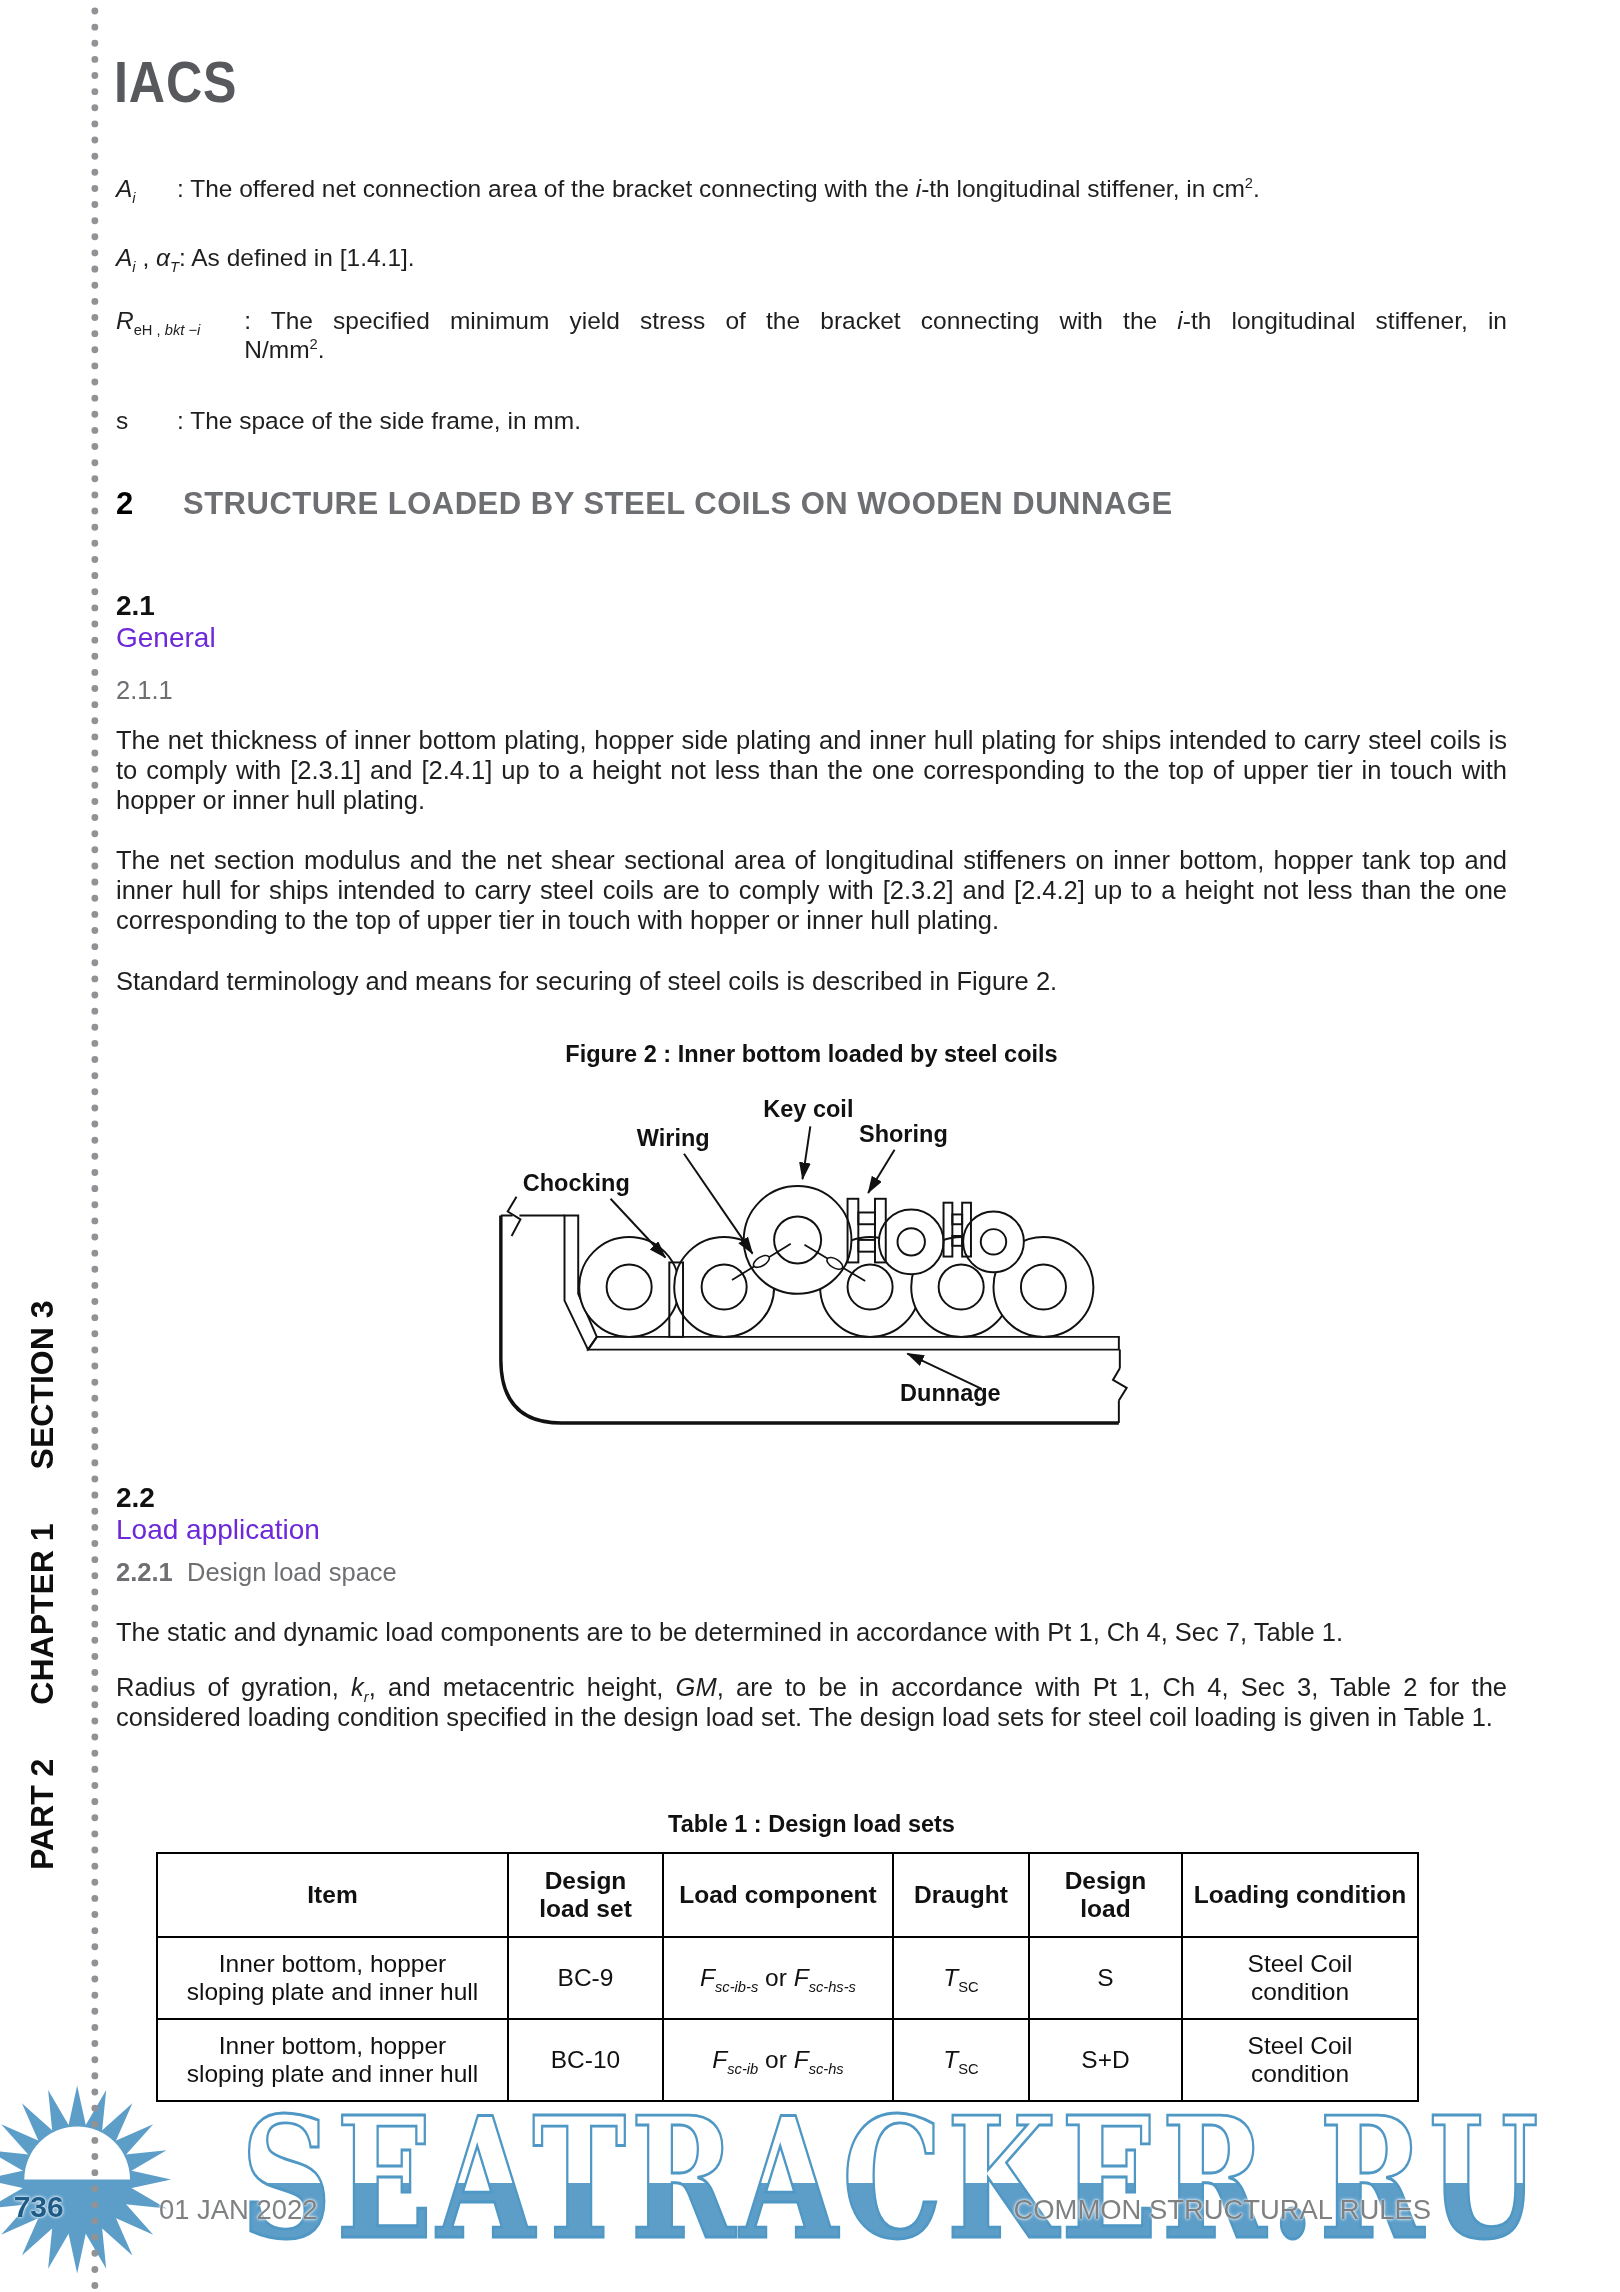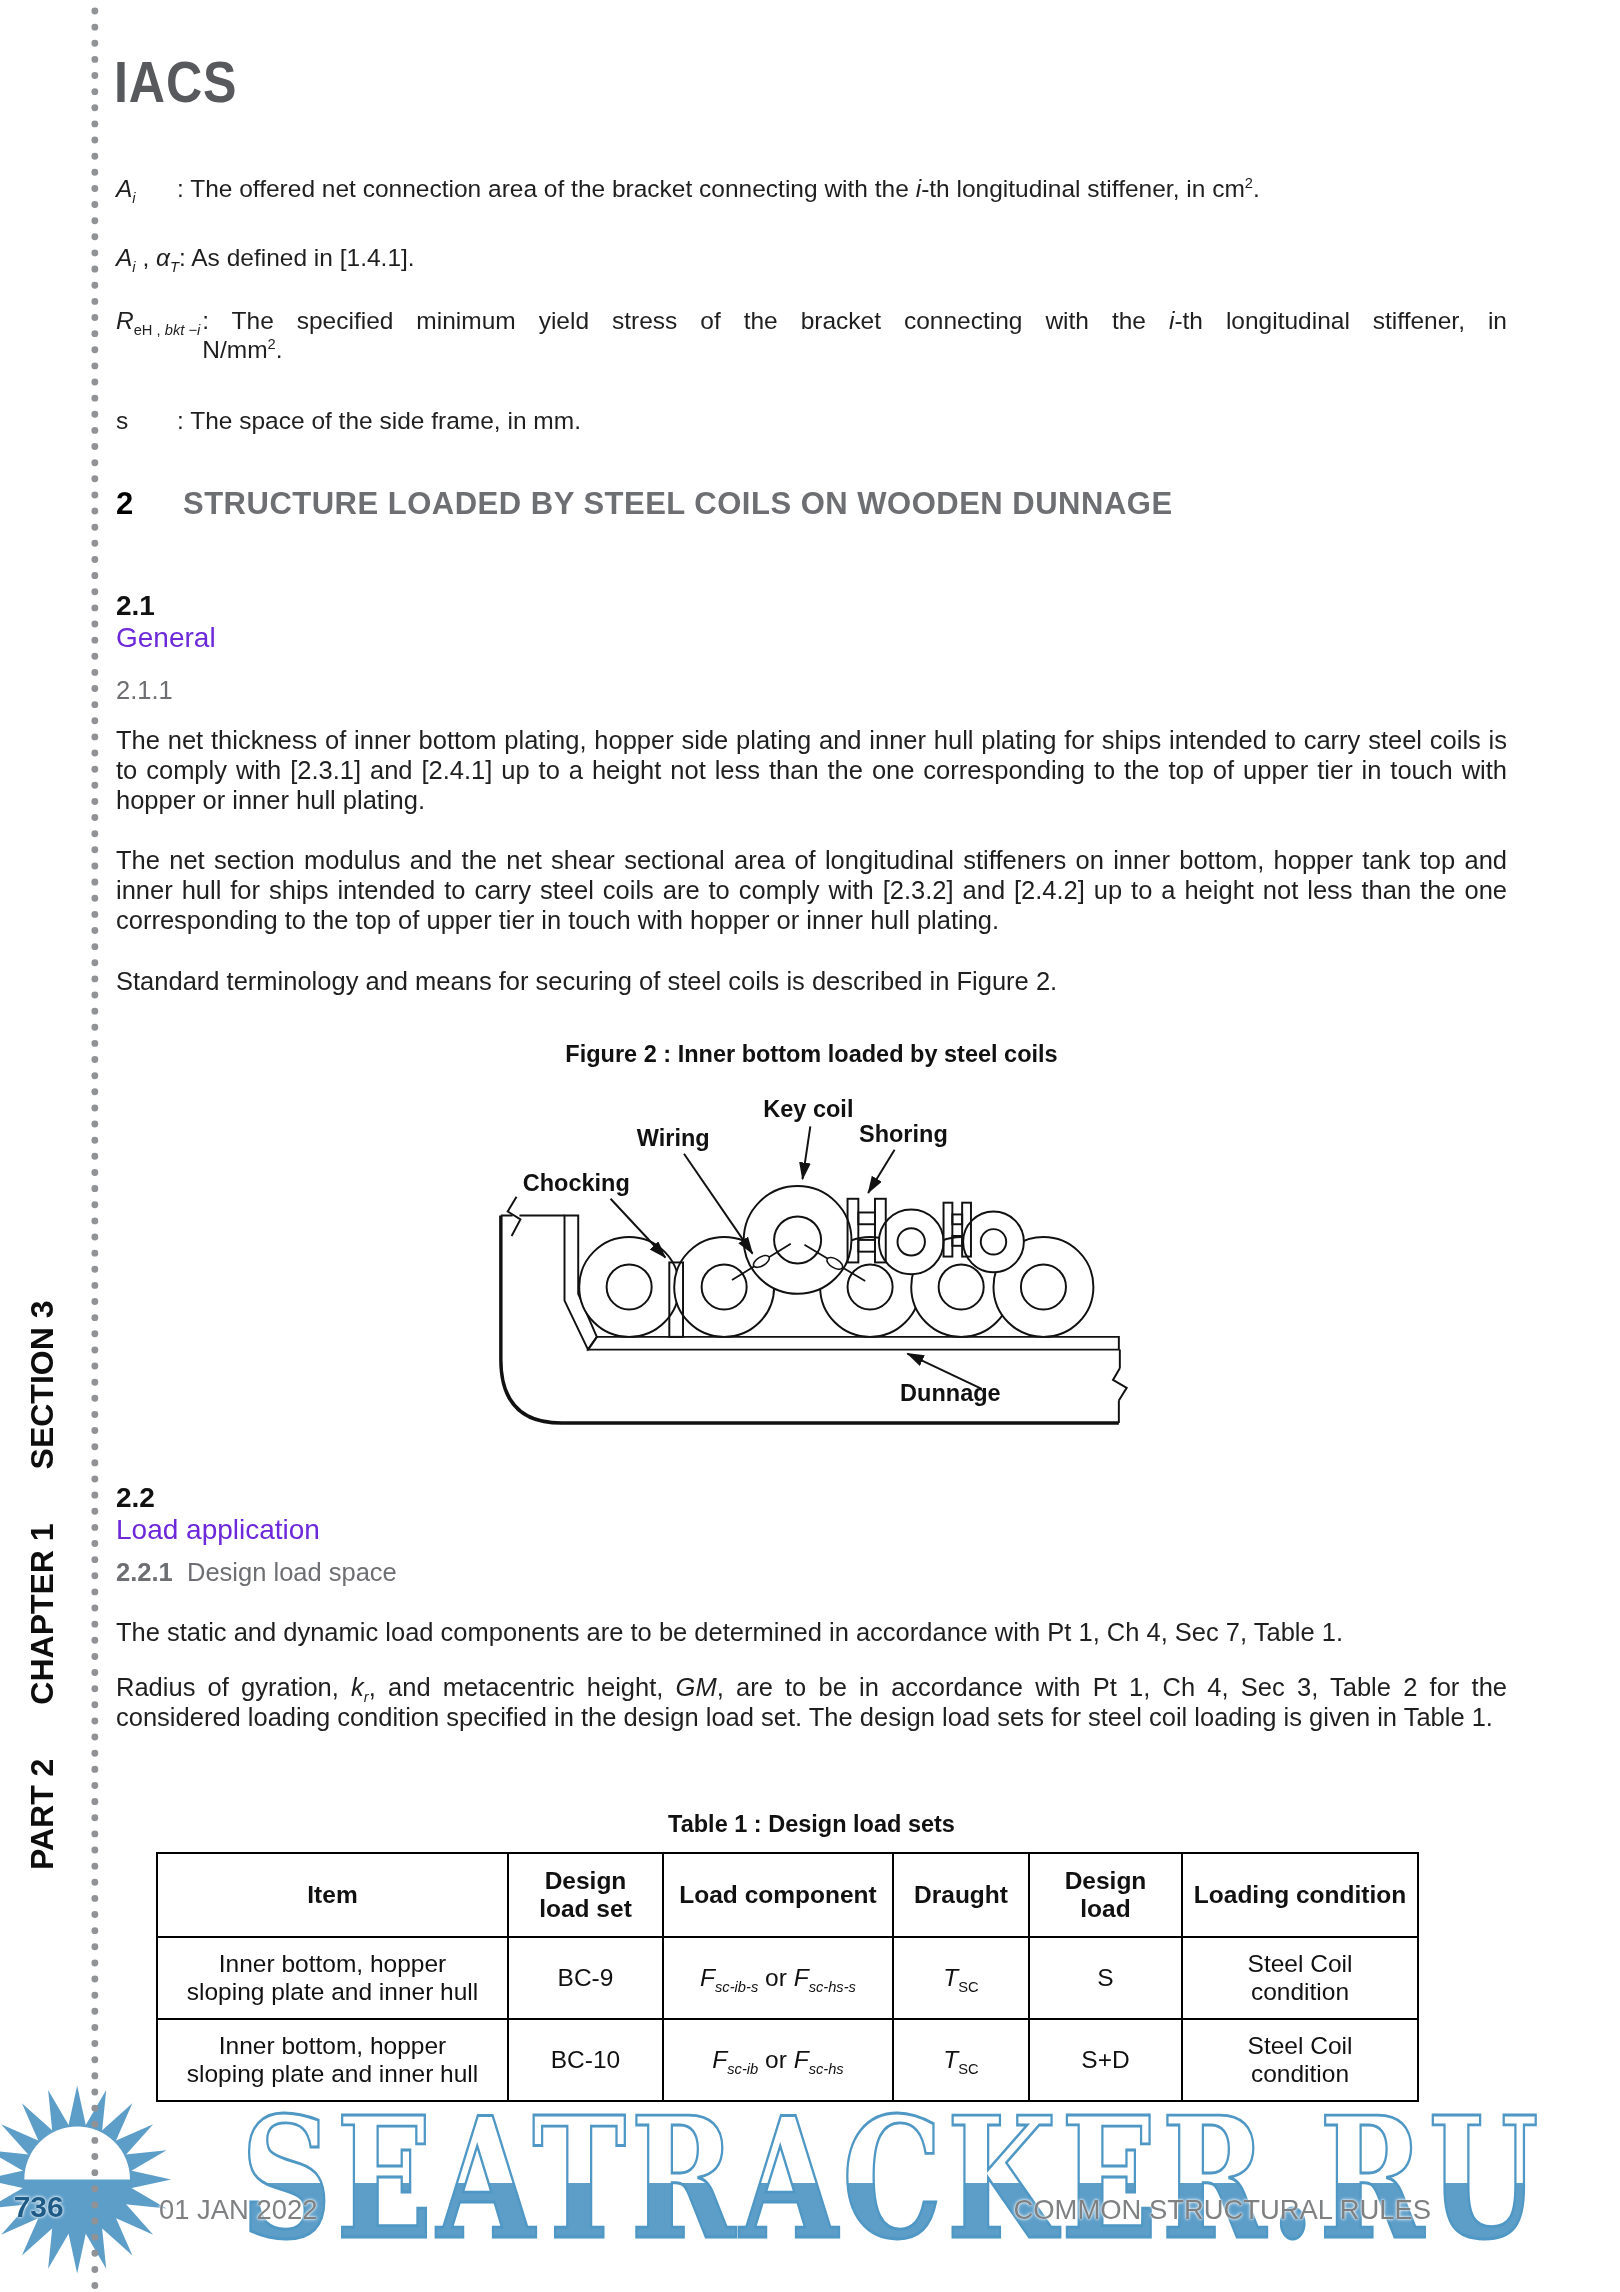--- a/index.html
+++ b/index.html
@@ -8,21 +8,21 @@
   .abs{position:absolute;}
   
   .dotline{position:absolute;left:88px;top:0;z-index:5;}
   
   .logo{left:114px;top:49px;font-size:57px;font-weight:800;color:#58595c;
         transform:scaleX(.88);transform-origin:left center;letter-spacing:1px;z-index:2;}
   
   .defrow{left:116px;width:1391px;display:flex;font-size:24.5px;line-height:29px;z-index:2;}
   .defrow .sym{flex:none;min-width:61px;}
   .defrow .deftxt{flex:1;text-align:justify;}
-  .defrow.justfirst .deftxt{text-align:justify;text-align-last:justify;}
+  .defrow.justfirst .deftxt{text-align:justify;text-align-last:justify;margin-left:42px;}
   .it{font-style:italic;}
   sub.s{font-size:14.7px;font-style:italic;line-height:0;}
   sub.su{font-size:14.7px;font-style:normal;line-height:0;}
   sup.sp{font-size:14.7px;line-height:0;}
   
   .h-main{left:116px;width:1391px;display:flex;z-index:2;font-size:31px;}
   .h-main .num{flex:none;width:56px;font-weight:bold;color:#000;}
   .h-main .ttl{color:#6e6f72;font-weight:600;letter-spacing:0.5px;margin-left:11px;}
   .h-sub{left:116px;width:1391px;display:flex;z-index:2;font-size:28px;flex-direction:column;}
   .h-sub .num{flex:none;width:56px;font-weight:bold;color:#111;}

